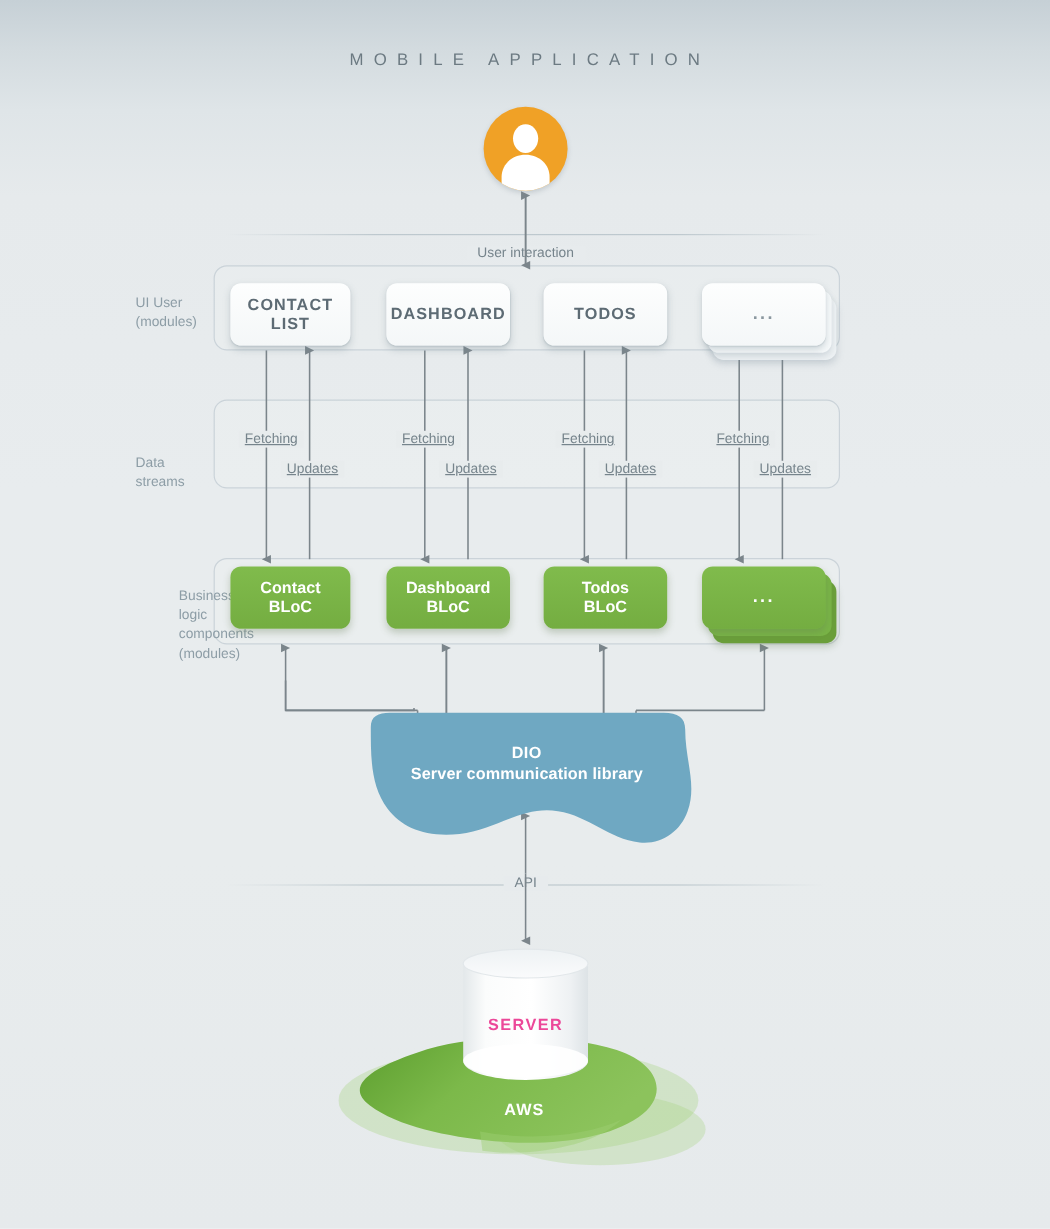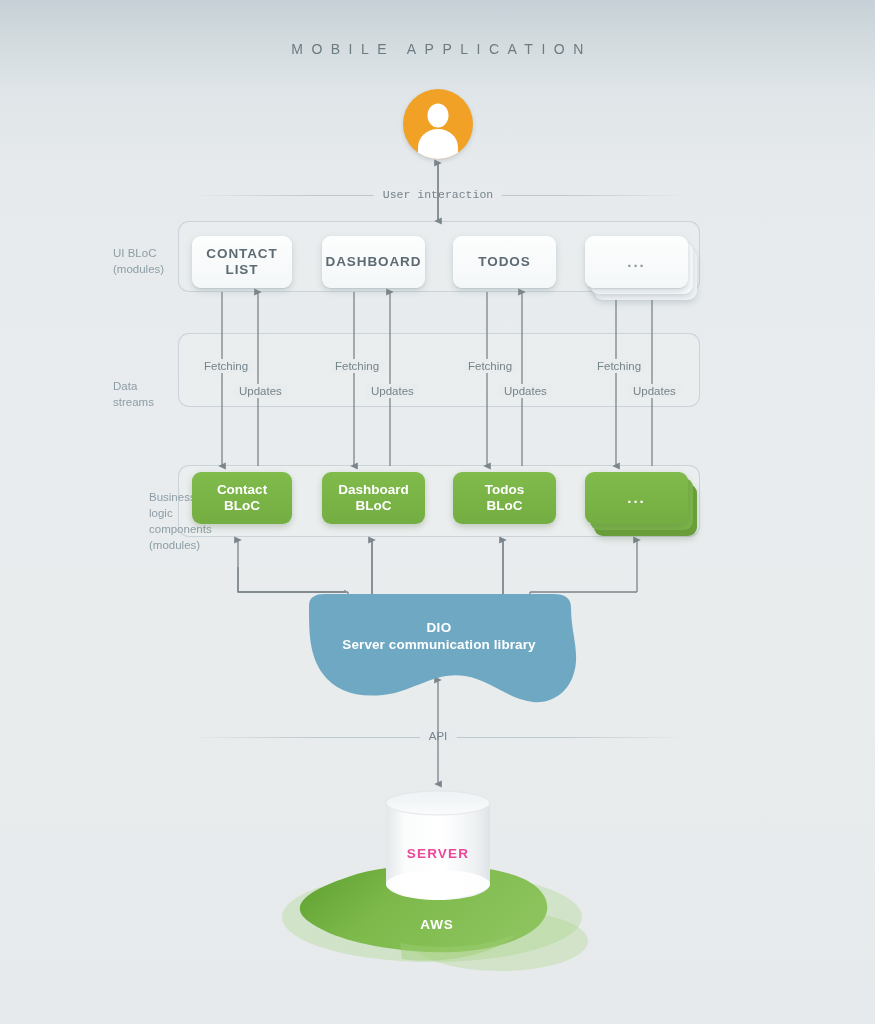--- a/index.html
+++ b/index.html
@@ -157,20 +157,21 @@
 
   
   .stream-label {
     position: absolute;
     font-size: 11.5px;
     color: #76848c;
     background: #e8eced;
     padding: 1px 5px;
     white-space: nowrap;
     z-index: 7;
+    text-decoration: underline;
   }
 
   
   #arrows {
     position: absolute;
     left: 0; top: 0;
     width: 875px; height: 1024px;
     z-index: 2;
     pointer-events: none;
   }
@@ -270,28 +271,28 @@
     <path d="M637,592 L530,592"></path>
     <path d="M637,592 L637,540" marker-end="url(#ah)"></path>
     <path d="M530,592 L530,603" marker-end="url(#ah)"></path>
 
     <line x1="438" y1="728" x2="438" y2="680" marker-end="url(#ah)"></line>
     <line x1="438" y1="728" x2="438" y2="784" marker-end="url(#ah)"></line>
   </g>
 </svg>
 
 <div class="rule" style="left:188px; top:195px; width:500px;"></div>
-<div class="rule-label" style="left:438px; top:188px;font-family:Liberation Mono, monospace;">User interaction</div>
+<div class="rule-label" style="left:438px; top:205px;">User interaction</div>
 
 <div class="rule" style="left:188px; top:737px; width:500px;"></div>
 <div class="rule-label" style="left:438px; top:730px;">API</div>
 
 <div class="band" style="top:221px; height:71px;"></div>
 <div class="band-label" style="top:245px;">
-  <div>UI BLoC</div>
+  <div>UI User</div>
   <div>(modules)</div>
 </div>
 
 <div class="ui-card" style="left:192px; top:236px; width:100px;">
   <span>
     <span>CONTACT</span><br>
     <span>LIST</span>
   </span>
 </div>
 

